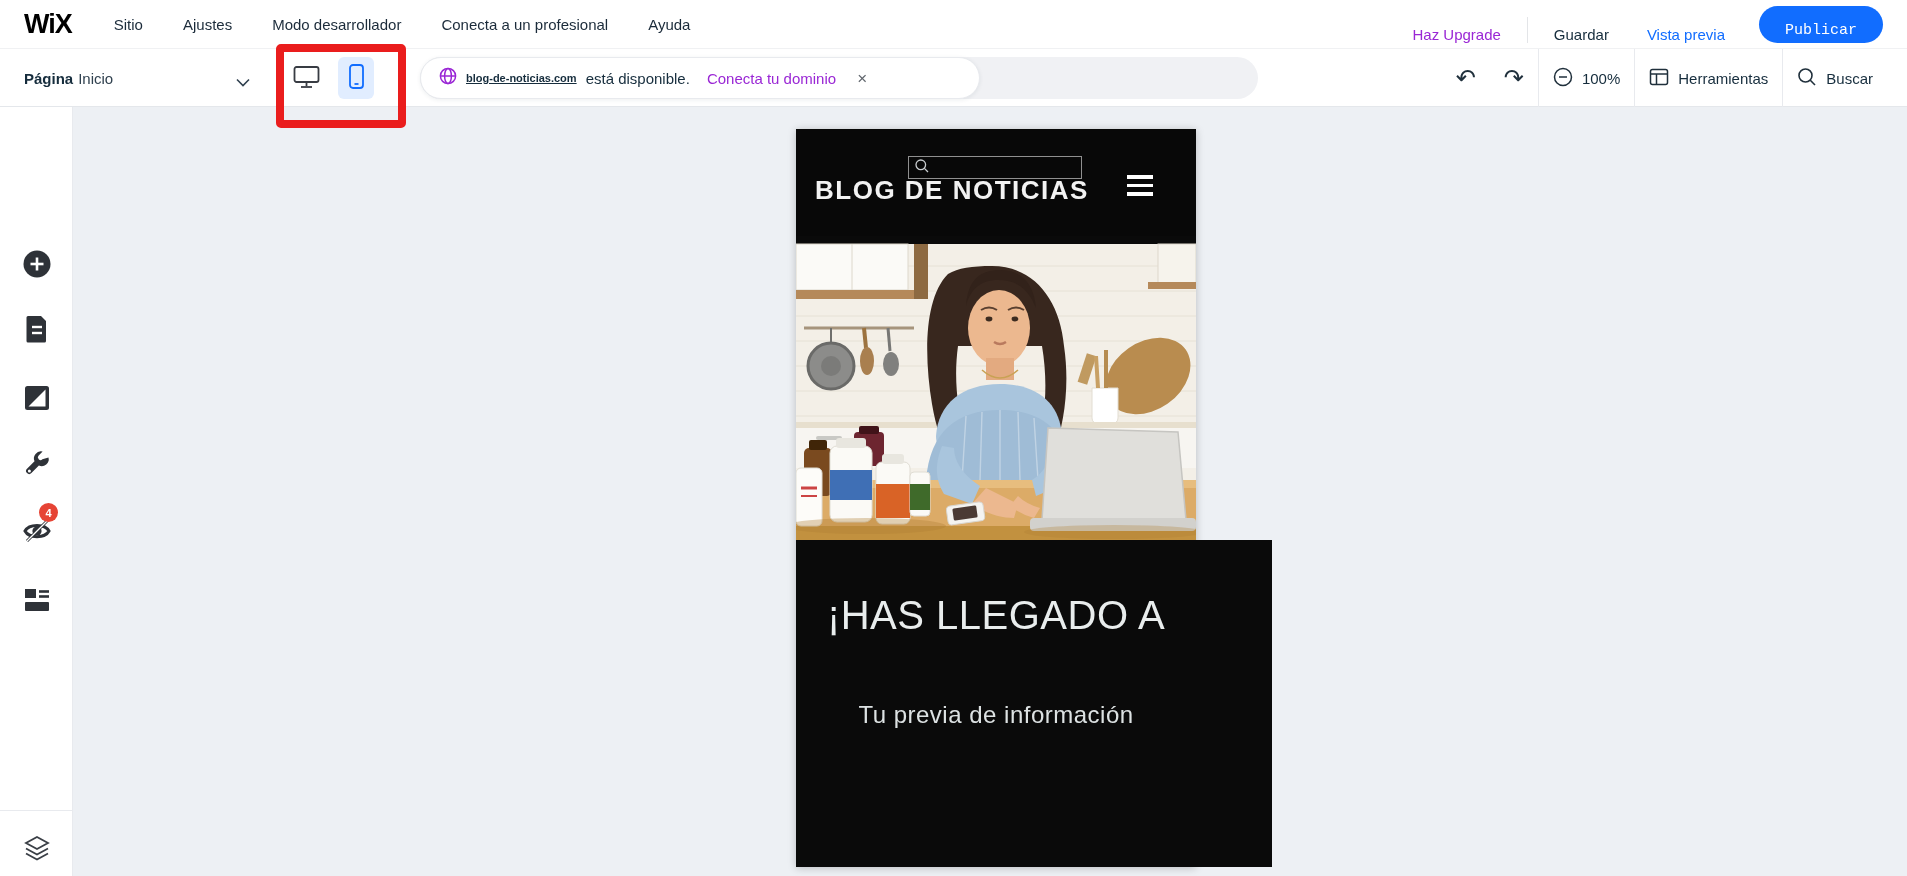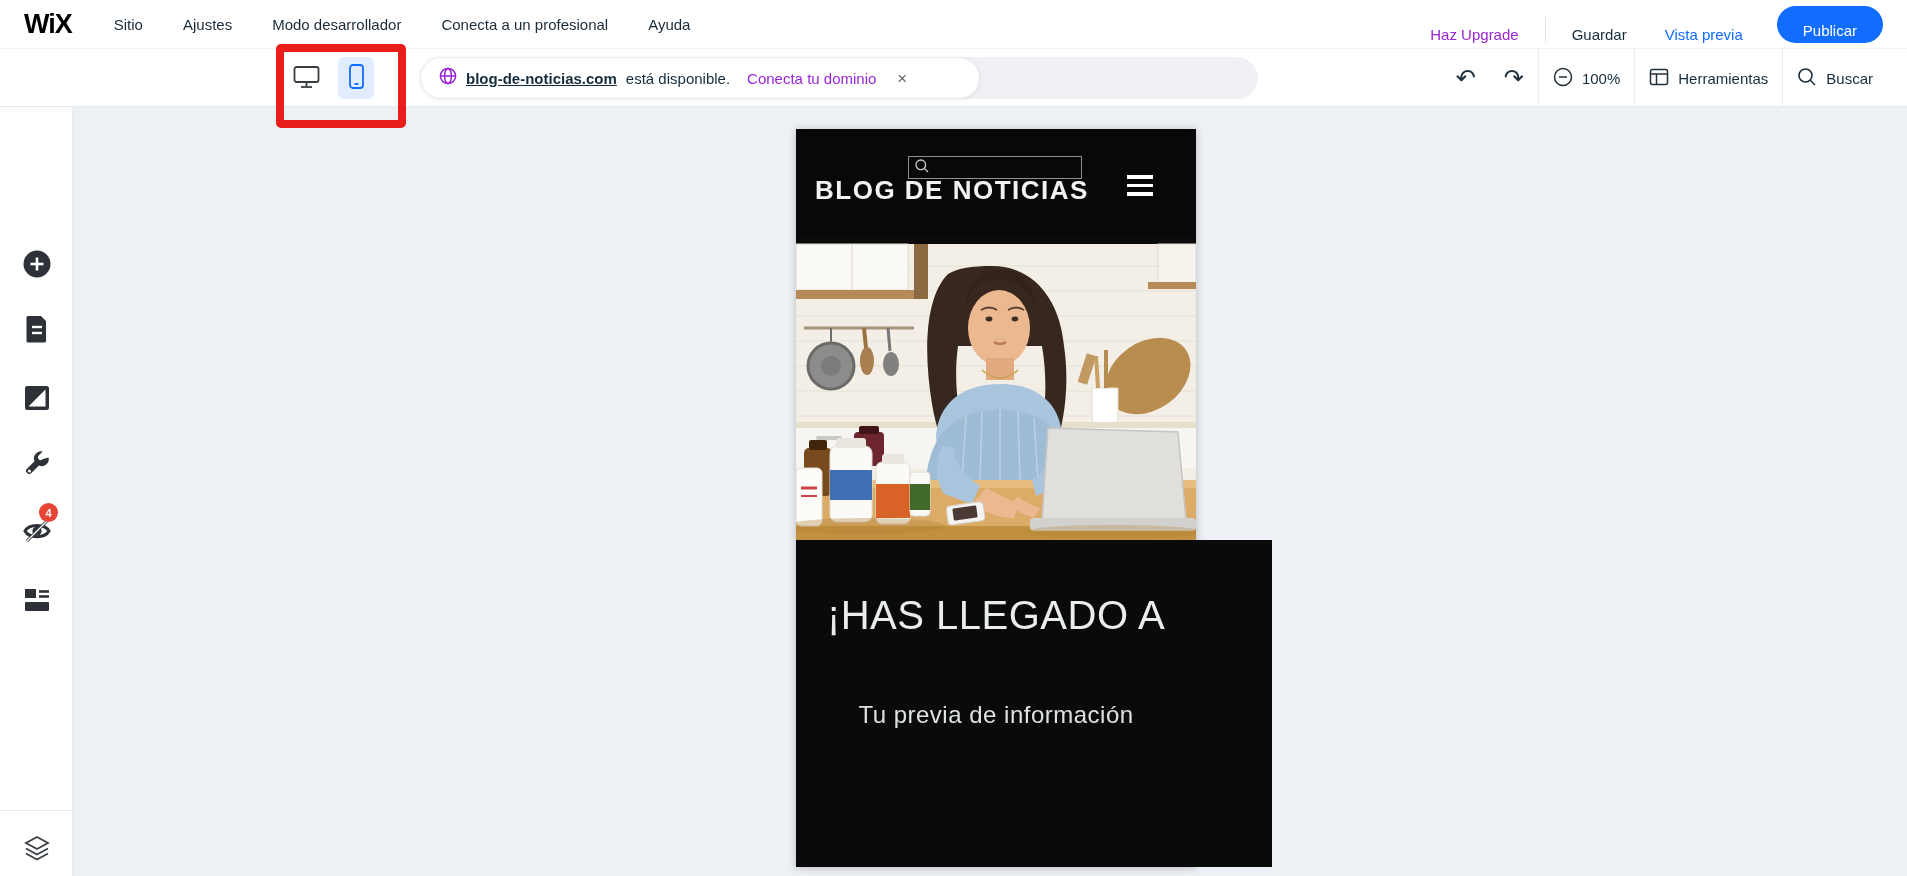--- a/index.html
+++ b/index.html
@@ -20,21 +20,21 @@
   .menu-item { font-size:15px; color:#1b2b3a; padding:0 20px; cursor:pointer; white-space:nowrap; }
   .top-actions { margin-left:auto; display:flex; align-items:flex-end; gap:14px; }
   .link-btn { font-size:15px; cursor:pointer; padding:0 12px; white-space:nowrap; }
   .upgrade { color:#9a27d5; }
   .save { color:#162d3d; }
   .preview { color:#116dff; }
   .vsep-top { width:1px; height:26px; background:#e3e5e8; }
   .publish-btn {
     background:#116dff; color:#fff; font-size:15px; border:none; cursor:pointer;
     border-radius:19px; height:37px; padding:16px 26px; margin-left:8px;
-    font-family:Liberation Sans, sans-serif;
+    font-family:Liberation Mono, monospace;
   }
   
   .toolbar {
     position:absolute; top:49px; left:0; width:1907px; height:58px;
     background:#ffffff; border-bottom:1px solid #e4e7eb; z-index:4;
   }
   .page-selector {
     position:absolute; left:24px; top:0; height:58px; width:232px;
     display:flex; align-items:center; cursor:pointer;
   }
@@ -47,21 +47,21 @@
   .domain-field {
     position:absolute; left:420px; top:8px; width:838px; height:42px;
     background:#f0f1f4; border-radius:21px;
   }
   .domain-pill {
     position:absolute; left:0; top:0; height:42px; width:560px;
     background:#ffffff; border:1px solid #e8eaee; border-radius:21px;
     box-shadow:0 1px 4px rgba(22,45,61,.08);
     display:flex; align-items:center; padding:0 18px; gap:9px;
   }
-  .domain-name { font-size:15px; font-weight:700; text-decoration:underline; color:#162d3d; cursor:pointer; white-space:nowrap; }
+  .domain-name { font-size:11px; font-weight:700; text-decoration:underline; color:#162d3d; cursor:pointer; white-space:nowrap; }
   .domain-status { font-size:15px; color:#162d3d; white-space:nowrap; }
   .domain-action { font-size:15px; color:#9a27d5; cursor:pointer; margin-left:8px; white-space:nowrap; }
   .domain-close { font-size:17px; color:#60666d; cursor:pointer; margin-left:12px; background:none; border:none; line-height:1; font-family:"Liberation Sans", sans-serif; }
   .toolbar-right { position:absolute; right:20px; top:0; height:58px; display:flex; align-items:center; }
   .tb-btn { display:flex; align-items:center; gap:9px; background:none; border:none; cursor:pointer; padding:0 14px; height:58px; font-family:"Liberation Sans", sans-serif; }
   .tb-label { font-size:15px; color:#162d3d; }
   .vsep { width:1px; height:58px; background:#e8eaee; }
   .arrow-glyph { font-size:24px; color:#20303c; line-height:1; }
   
   .sidebar {
@@ -122,20 +122,29 @@
     <div class="link-btn upgrade">Haz Upgrade</div>
     <div class="vsep-top"></div>
     <div class="link-btn save">Guardar</div>
     <div class="link-btn preview">Vista previa</div>
     <button class="publish-btn">Publicar</button>
   </div>
 </header>
 
 <div class="toolbar">
 
+  <div class="page-selector">
+    <span class="page-prefix">Página</span>
+    <span class="page-name">Inicio</span>
+    <span class="page-chevron">
+      <svg width="14" height="9" viewBox="0 0 14 9">
+          <polyline points="1,1.5 7,7.5 13,1.5" fill="none" stroke="#30414f" stroke-width="1.6"></polyline>
+        </svg>
+    </span>
+  </div>
 
   <div class="device-toggle">
     <button class="device-btn">
       <span>
         <svg width="27" height="24" viewBox="0 0 27 24">
             <rect x="1.5" y="2" width="24" height="15" rx="2" fill="none" stroke="#383c43" stroke-width="1.8"></rect>
             <line x1="13.5" y1="17" x2="13.5" y2="21" stroke="#383c43" stroke-width="1.8"></line>
             <line x1="8" y1="22" x2="19" y2="22" stroke="#383c43" stroke-width="1.8"></line>
           </svg>
       </span>

